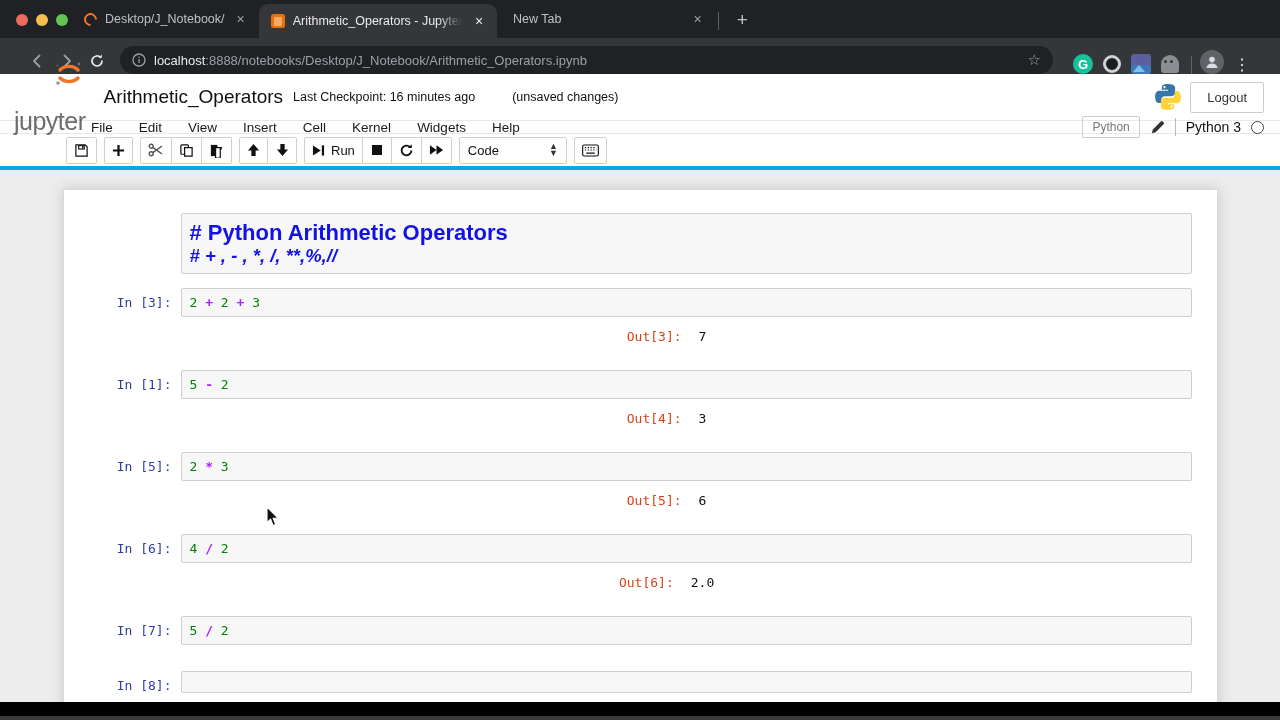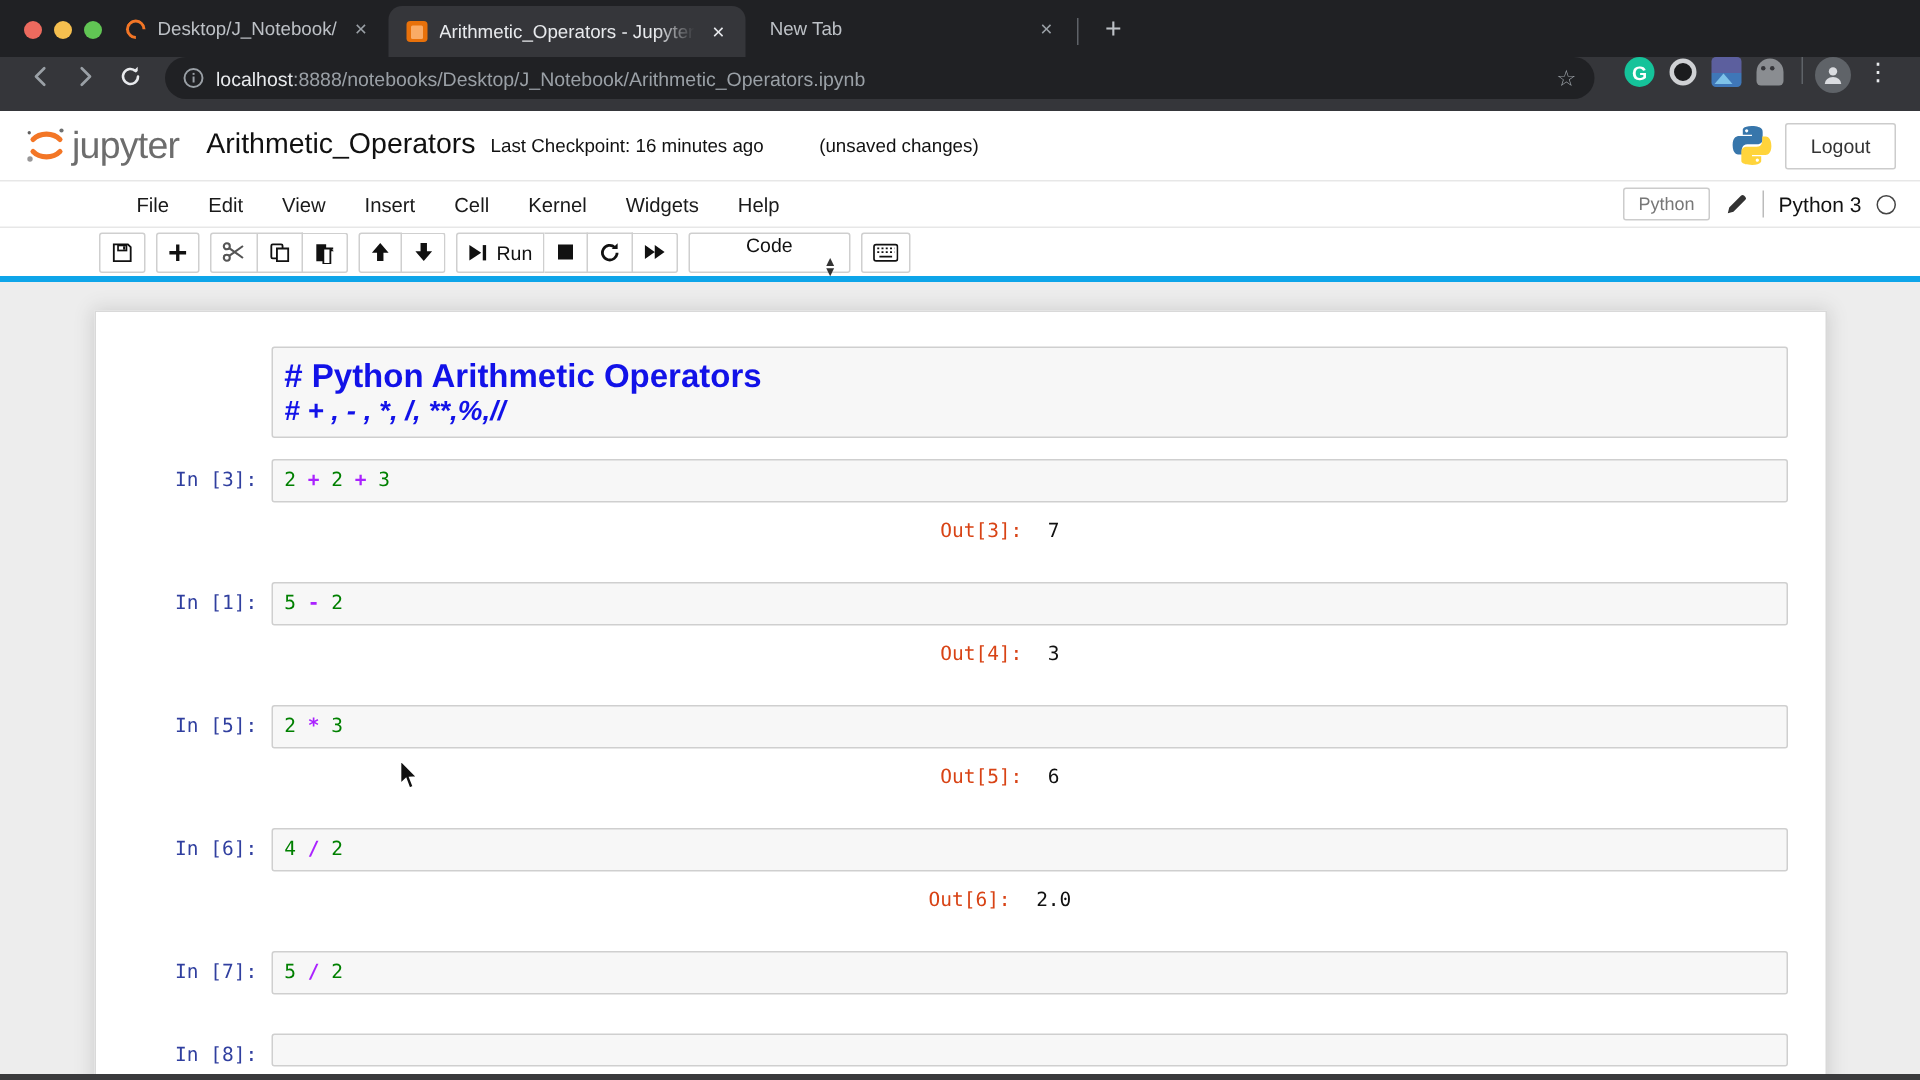--- a/index.html
+++ b/index.html
@@ -19,51 +19,51 @@
   .tab .title { white-space:nowrap; overflow:hidden; max-width:160px; }
   .tab.active .title { max-width:172px; -webkit-mask-image:linear-gradient(90deg,#000 85%,transparent); mask-image:linear-gradient(90deg,#000 85%,transparent); }
   .tab .close { color:#9aa0a6; font-size:14px; line-height:1; padding:2px 4px; border-radius:4px; }
   .tab-sep { width:1px; height:18px; background:#5f6368; margin:0 2px 8px 2px; }
   .newtab-btn { color:#bdc1c6; font-size:19px; margin:0 0 7px 10px; padding:0 6px; }
   .fav-ring { width:13px; height:13px; border:2.5px solid #f37626; border-radius:50%; flex:none;
               border-bottom-color:transparent; transform:rotate(-45deg); }
   .fav-book { width:14px; height:14px; flex:none; background:#e8710a; border-radius:2.5px; position:relative; }
   .fav-book:before { content:""; position:absolute; left:3px; top:2.5px; width:8px; height:9px; background:#f9ab66; border-radius:1px; }
 
-  .chrometoolbar { height:36px; background:#35363a; display:flex; align-items:flex-start; padding:0 14px; gap:4px; }
+  .chrometoolbar { height:36px; background:#35363a; display:flex; align-items:flex-end; padding:0 24px; gap:4px; }
   .navbtn { width:26px; height:26px; display:flex; align-items:center; justify-content:center; color:#9aa0a6; }
   .navbtn.light { color:#e8eaed; }
   .urlpill { flex:1; height:28px; background:#202124; border-radius:14px; display:flex; align-items:center;
              padding:0 12px; gap:8px; margin:0 6px; font-size:13px; color:#9aa0a6; }
   .urlpill .host { color:#e8eaed; }
   .url-star { margin-left:auto; font-size:15px; color:#9aa0a6; }
   .ext-icons { display:flex; align-items:center; gap:10px; margin:0 4px 0 10px; }
   .ic-grammarly { width:20px; height:20px; border-radius:50%; background:#15c39a; color:#fff; font-size:13px;
                   font-weight:bold; display:flex; align-items:center; justify-content:center; }
   .ic-dot { width:18px; height:18px; border-radius:50%; background:#1b1c1e; border:3px solid #cfd1d4; }
   .ic-purple { width:20px; height:20px; border-radius:3px; background:linear-gradient(180deg,#5c5f9e 55%,#3f77b8 55%); position:relative; }
   .ic-purple:before { content:""; position:absolute; left:2px; bottom:2px; border-left:6px solid transparent; border-right:6px solid transparent; border-bottom:7px solid #7ec2e8; }
   .ic-ghost { width:18px; height:18px; border-radius:9px 9px 3px 3px; background:#8a8d91; position:relative; }
   .ic-ghost:before { content:""; position:absolute; left:3px; top:5px; width:3px; height:3px; border-radius:50%; background:#35363a; box-shadow:6px 0 0 #35363a; }
   .tb-sep { width:1px; height:18px; background:#5f6368; margin:0 4px; }
   .avatar { width:24px; height:24px; border-radius:50%; background:#5f6368; display:flex; align-items:center; justify-content:center; }
   .kebab { color:#e8eaed; font-size:16px; padding:0 6px; letter-spacing:0; }
 
   
   .jheader { height:46px; background:#fff; display:flex; align-items:center; padding:0 16px 0 14px; }
-  .jlogo { display:flex; align-items:flex-end; gap:0; margin-right:14px; }
+  .jlogo { display:flex; align-items:flex-end; gap:16px; margin-right:14px;flex-direction:column; }
   .jlogo .word { font-size:25px; color:#6d6d6d; letter-spacing:-0.5px; margin-bottom:2px; }
   .nb-title { font-size:19px; color:#111; margin:0 10px 0 4px; }
   .checkpoint { font-size:12.5px; color:#111; margin-right:10px; }
   .savestatus { font-size:12.5px; color:#111;margin-left:27px; }
   .jheader-right { margin-left:auto; display:flex; align-items:center; gap:8px; }
   .logout-btn { font-size:13px; color:#333; background:#fff; border:1px solid #ccc; border-radius:2px; padding:7px 16px; }
 
   
-  .menubar { height:32px; background:#fff; border-top:1px solid #e7e7e7; border-bottom:1px solid #e7e7e7;
+  .menubar { height:14px; background:#fff; border-top:1px solid #e7e7e7; border-bottom:1px solid #e7e7e7;
              display:flex; align-items:center; padding:0 16px 0 78px; font-size:13.5px; color:#1a1a1a; }
   .menu-item { padding:6px 13px; }
   .menubar-right { margin-left:auto; display:flex; align-items:center; gap:10px; }
   .trusted { font-size:12px; color:#777; border:1px solid #ccc; border-radius:2px; padding:3px 9px; }
   .pencil { font-size:13px; color:#333; }
   .mb-sep { width:1px; height:18px; background:#bbb; }
   .kernel-name { font-size:14px; color:#111; }
   .kernel-ind { width:13px; height:13px; border:1.5px solid #444; border-radius:50%; }
 
   
@@ -71,21 +71,21 @@
               padding:0 16px 0 66px; gap:7px; }
   .btn-group { display:flex; }
   .tbtn { height:27px; min-width:29px; background:#fff; border:1px solid #cfcfcf; display:flex; align-items:center;
           justify-content:center; padding:0 7px; color:#111; }
   .btn-group .tbtn + .tbtn { border-left:none; }
   .btn-group .tbtn:first-child { border-radius:2px 0 0 2px; }
   .btn-group .tbtn:last-child { border-radius:0 2px 2px 0; }
   .btn-group .tbtn:only-child { border-radius:2px; }
   .run-label { font-size:13px; margin-left:6px; }
   .cell-type { height:27px; border:1px solid #cfcfcf; border-radius:2px; background:#fff; display:flex;
-               align-items:center; font-size:13px; color:#111; padding:0 8px; width:108px;flex-direction:column; }
+               align-items:center; font-size:13px; color:#111; padding:0 8px; width:108px; }
   .cell-type .caret { margin-left:auto; font-size:9px; color:#333; line-height:0.8; text-align:center; }
 
   
   .page { height:532px; background:#ededed; overflow:hidden; }
   .nbcard { width:1155px; margin:19px auto 0; background:#fff; border:1px solid #d9d9d9;
             box-shadow:0 0 12px 1px rgba(87,87,87,0.2); min-height:520px; padding-top:23px; }
   .cellrow { display:flex;justify-content:center; }
   .promptcol { width:117px; flex:none; text-align:right; padding:7px 9px 0 0;
                font-family:"DejaVu Sans Mono", monospace; font-size:13px; }
   .in-prompt { color:#303f9f; }

